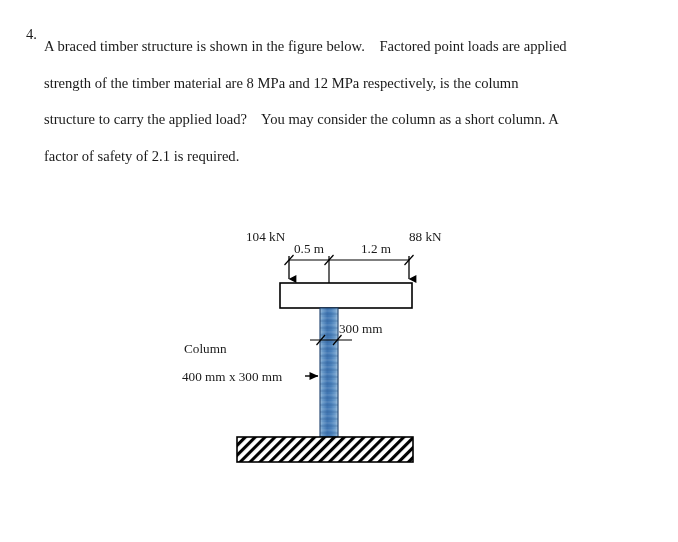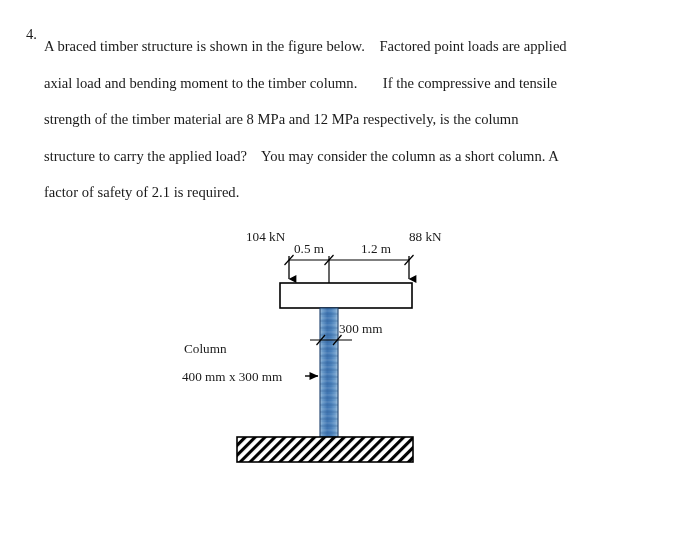--- a/index.html
+++ b/index.html
@@ -65,21 +65,20 @@
   }
 </style>
 </head>
 <body>
 
 <div id="question-block">
   <div class="q-row">
     <div class="q-number">4.</div>
     <div class="q-body">
       <p>A braced timber structure is shown in the figure below.    Factored point loads are applied</p>
-      <p>axial load and bending moment to the timber column.       If the compressive and tensile</p>
       <p>strength of the timber material are 8 MPa and 12 MPa respectively, is the column</p>
       <p>structure to carry the applied load?    You may consider the column as a short column. A</p>
       <p>factor of safety of 2.1 is required.</p>
     </div>
   </div>
 </div>
 
 <div id="figure">
 <svg id="figure-svg" width="678" height="270" viewBox="0 0 678 270" xmlns="http://www.w3.org/2000/svg">
 

